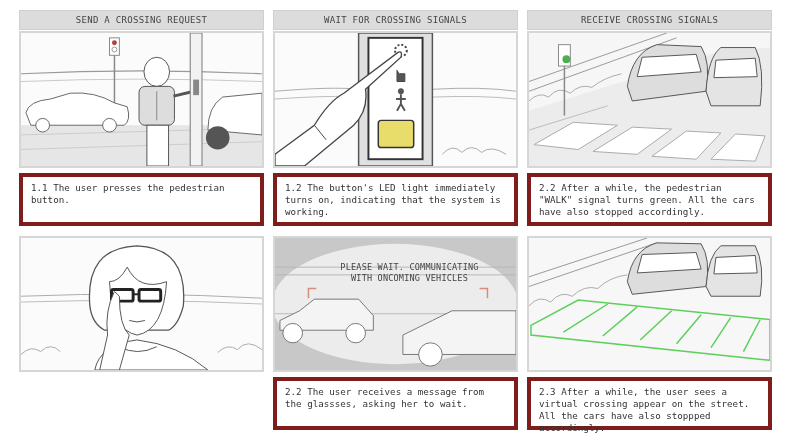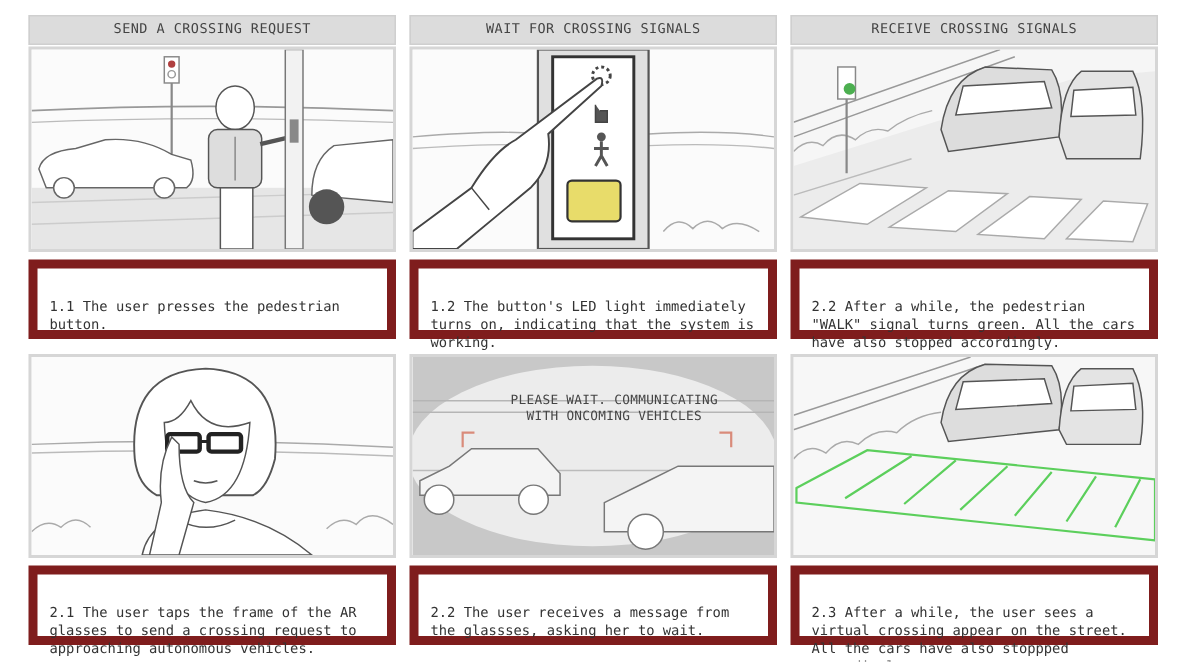--- a/index.html
+++ b/index.html
@@ -19,22 +19,22 @@
       box-sizing: border-box;
       text-align: right;
     }
     .frame {
       position: absolute; box-sizing: border-box;
       border: 2px solid #d6d6d6; background: #fafafa; overflow: hidden;
     }
     .frame svg { display: block; width: 100%; height: 100%; }
     .cap {
       position: absolute; box-sizing: border-box;
-      border: 6px solid #7f1d1d; background: #fff;
-      padding: 20px 8px; font-size: 9.2px; line-height: 12px; color: #333;
+      border: 4px solid #7f1d1d; background: #fff;
+      padding: 5px 8px; font-size: 9.2px; line-height: 12px; color: #333;
     }
     .col1 { left: 19px; width: 245px; }
     .col2 { left: 273px; width: 245px; }
     .col3 { left: 527px; width: 245px; }
     .r1img { top: 31px; height: 137px; }
     .r1cap { top: 173px; height: 53px; }
     .r2img { top: 236px; height: 136px; }
     .r2cap { top: 377px; height: 53px; }
     .msg {
       position: absolute; left: 0; right: 0; top: 24px; text-align: center;
@@ -142,21 +142,20 @@
       <rect x="120" y="53" width="22" height="12" rx="2" fill="none" stroke="#222" stroke-width="3"></rect>
       <line x1="114" y1="58" x2="120" y2="58" stroke="#222" stroke-width="2"></line>
       <path d="M110 85 q8 3 16 0" stroke="#555" fill="none"></path>
 
       <path d="M75 136 Q80 110 118 105 Q160 110 190 136 Z" fill="#fff" stroke="#555"></path>
       <path d="M100 112 Q118 122 138 112" stroke="#555" fill="none"></path>
 
       <path d="M80 136 L88 100 Q85 75 95 55 L100 60 Q100 90 110 100 L100 136 Z" fill="#fff" stroke="#555"></path>
     </svg>
   </div>
-  <div class="cap col1 r2cap">2.1 The user taps the frame of the AR glasses to send a crossing request to approaching autonomous vehicles.</div>
 
   <div class="frame col2 r2img">
     <svg viewBox="0 0 245 136" preserveAspectRatio="none">
       <rect x="0" y="0" width="245" height="136" fill="#c8c8c8"></rect>
       <ellipse cx="122" cy="68" rx="125" ry="62" fill="#ececec"></ellipse>
       <path d="M0 30 L245 30 M0 38 L245 38" stroke="#b5b5b5"></path>
       <path d="M0 78 L245 78" stroke="#bbb"></path>
 
       <path d="M34 62 v-10 h8" stroke="#d98b7a" fill="none" stroke-width="1.5"></path>
       <path d="M208 52 h8 v10" stroke="#d98b7a" fill="none" stroke-width="1.5"></path>

